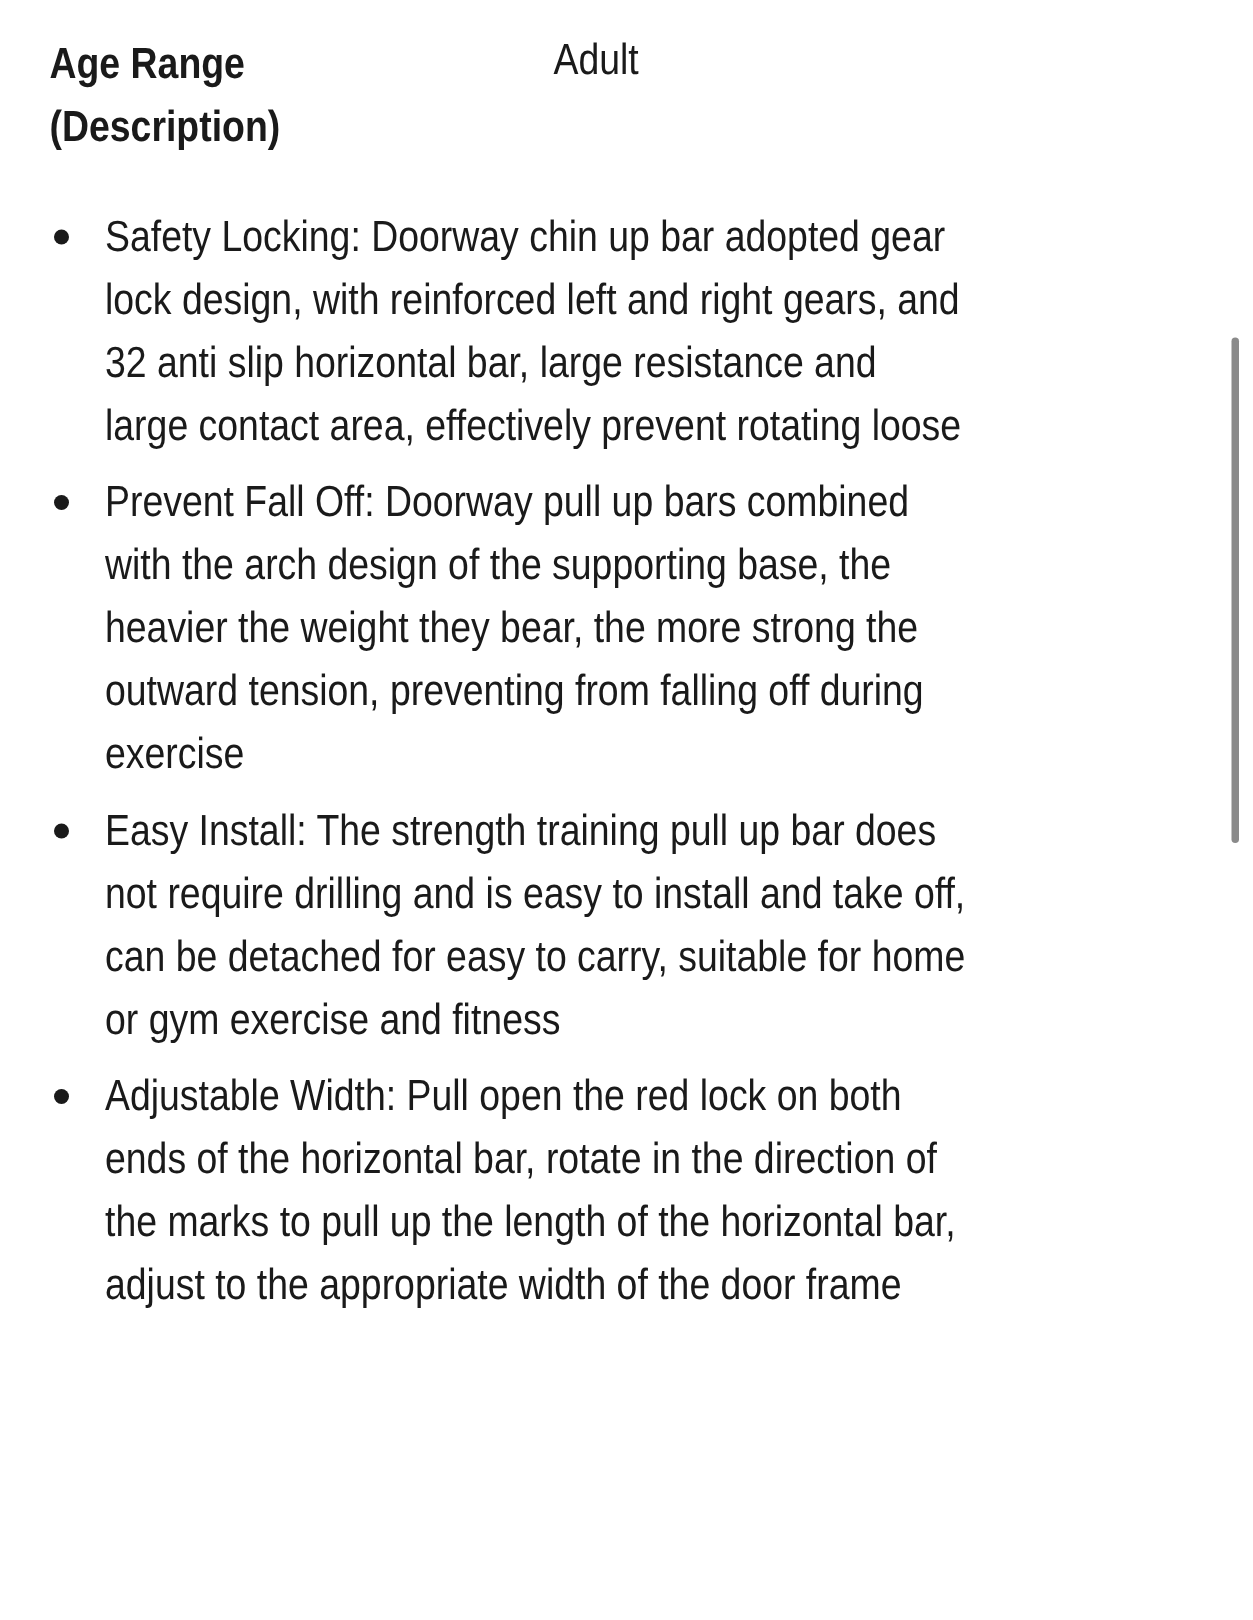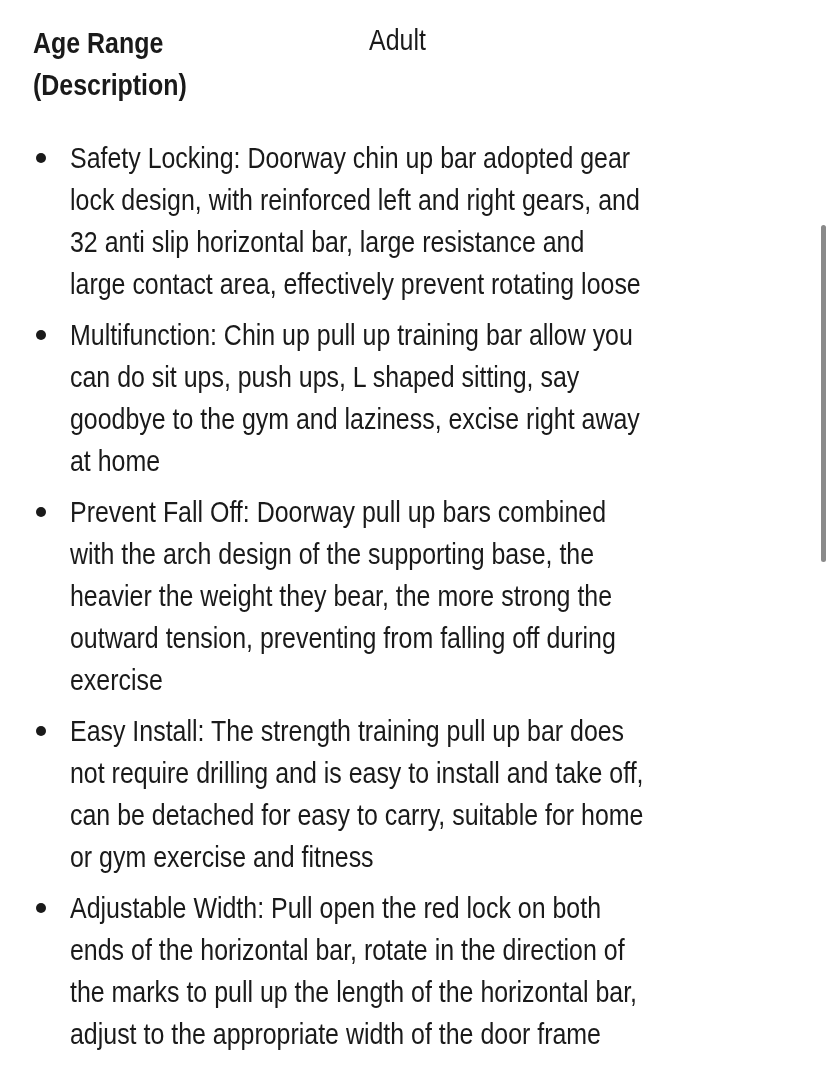--- a/index.html
+++ b/index.html
@@ -34,29 +34,20 @@
     <div class="lines">
       <div class="line">Safety Locking: Doorway chin up bar adopted gear</div>
       <div class="line">lock design, with reinforced left and right gears, and</div>
       <div class="line">32 anti slip horizontal bar, large resistance and</div>
       <div class="line">large contact area, effectively prevent rotating loose</div>
     </div>
   </div>
   <div class="item">
     <span class="bullet"></span>
     <div class="lines">
-      <div class="line">Multifunction: Chin up pull up training bar allow you</div>
-      <div class="line">can do sit ups, push ups, L shaped sitting, say</div>
-      <div class="line">goodbye to the gym and laziness, excise right away</div>
-      <div class="line">at home</div>
-    </div>
-  </div>
-  <div class="item">
-    <span class="bullet"></span>
-    <div class="lines">
       <div class="line">Prevent Fall Off: Doorway pull up bars combined</div>
       <div class="line">with the arch design of the supporting base, the</div>
       <div class="line">heavier the weight they bear, the more strong the</div>
       <div class="line">outward tension, preventing from falling off during</div>
       <div class="line">exercise</div>
     </div>
   </div>
   <div class="item">
     <span class="bullet"></span>
     <div class="lines">

